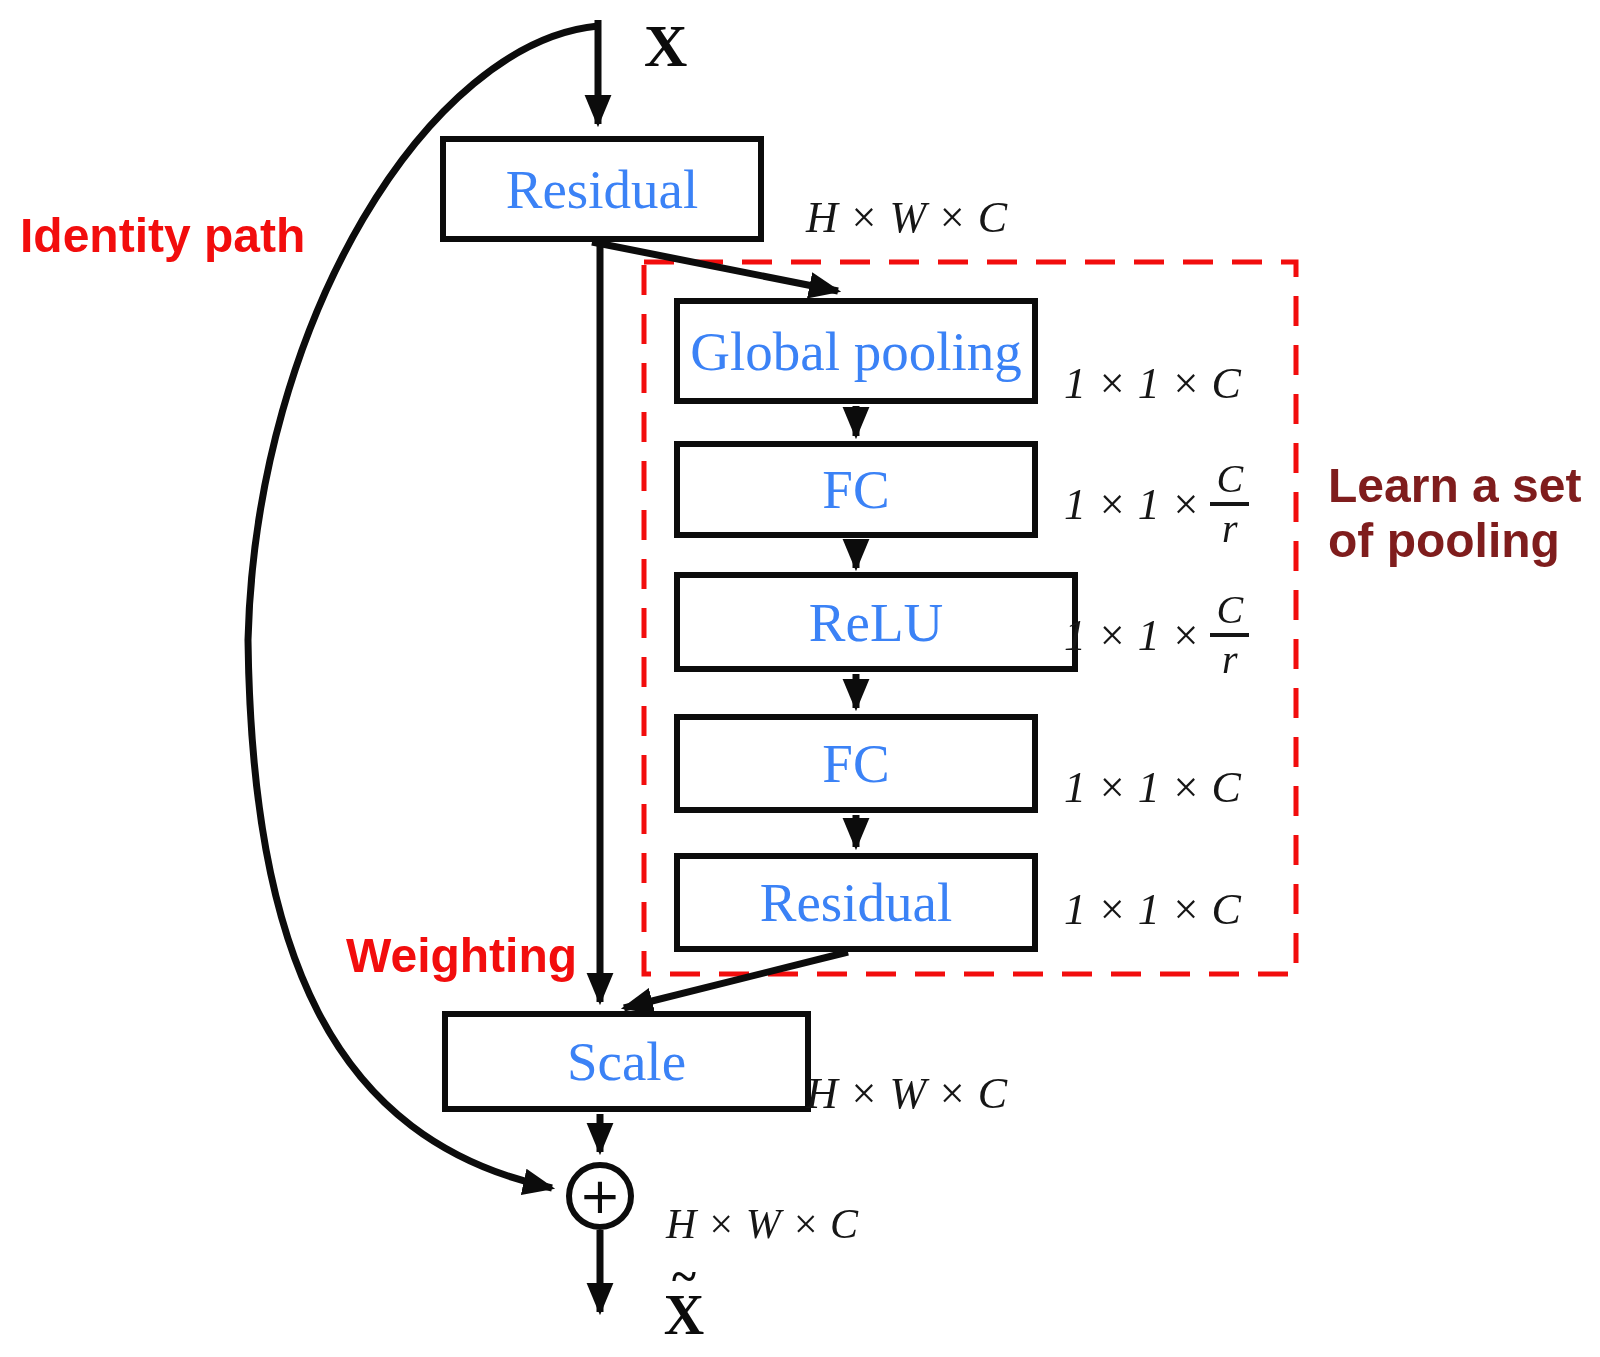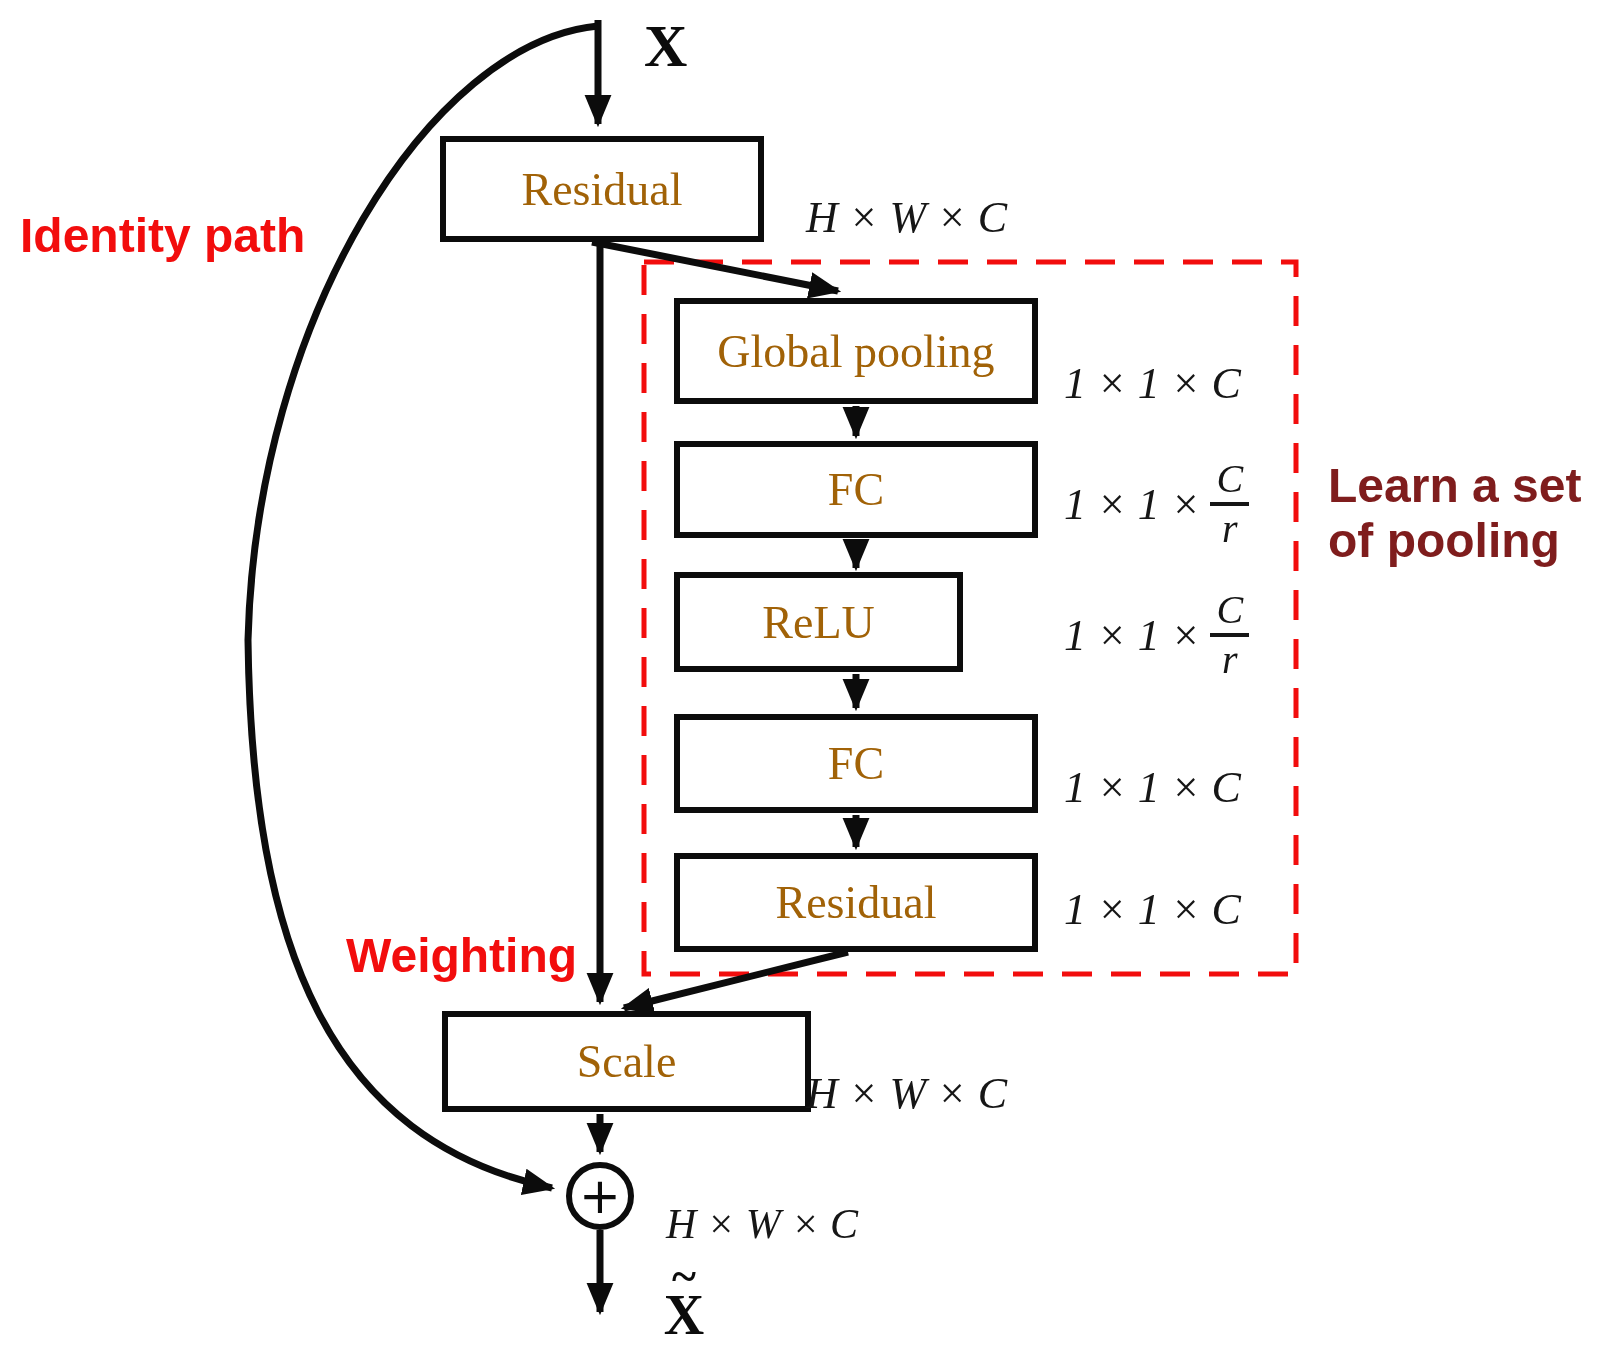--- a/index.html
+++ b/index.html
@@ -17,22 +17,22 @@
     width: 1600px; height: 1357px;
   }
   .node {
     position: absolute;
     box-sizing: border-box;
     border: 6px solid #0c0c0c;
     background: #ffffff;
     display: flex;
     align-items: center;
     justify-content: center;
-    font-size: 46px;
-    color: #a16207;
+    font-size: 55px;
+    color: #3b82f6;
     z-index: 2;
   }
   .dim {
     position: absolute;
     font-style: italic;
     font-size: 44px;
     color: #161616;
     white-space: nowrap;
     z-index: 2;
   }
@@ -166,21 +166,21 @@
   </div>
 
   <div class="node" style="left:674px; top:298px; width:364px; height:106px;">
     <span>Global pooling</span>
   </div>
 
   <div class="node" style="left:674px; top:441px; width:364px; height:97px;">
     <span>FC</span>
   </div>
 
-  <div class="node" style="left:674px; top:572px; width:289px; height:100px;">
+  <div class="node" style="left:674px; top:572px; width:404px; height:100px;">
     <span>ReLU</span>
   </div>
 
   <div class="node" style="left:674px; top:714px; width:364px; height:99px;">
     <span>FC</span>
   </div>
 
   <div class="node" style="left:674px; top:853px; width:364px; height:99px;">
     <span>Residual</span>
   </div>

